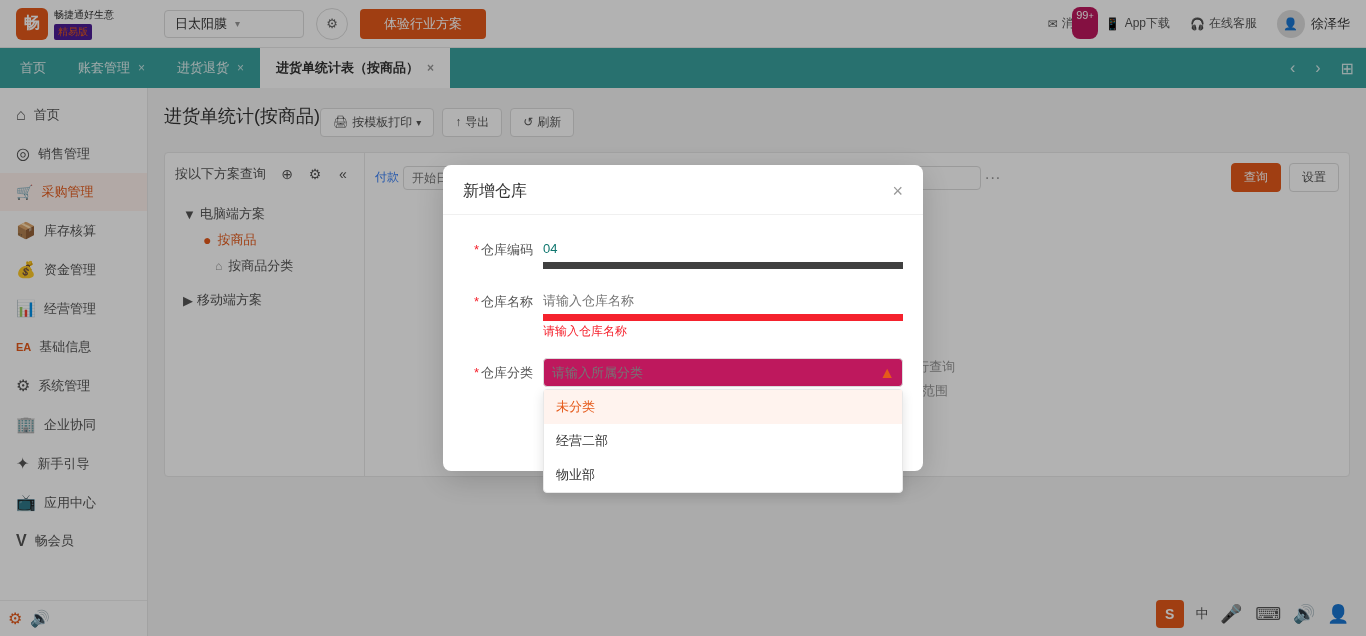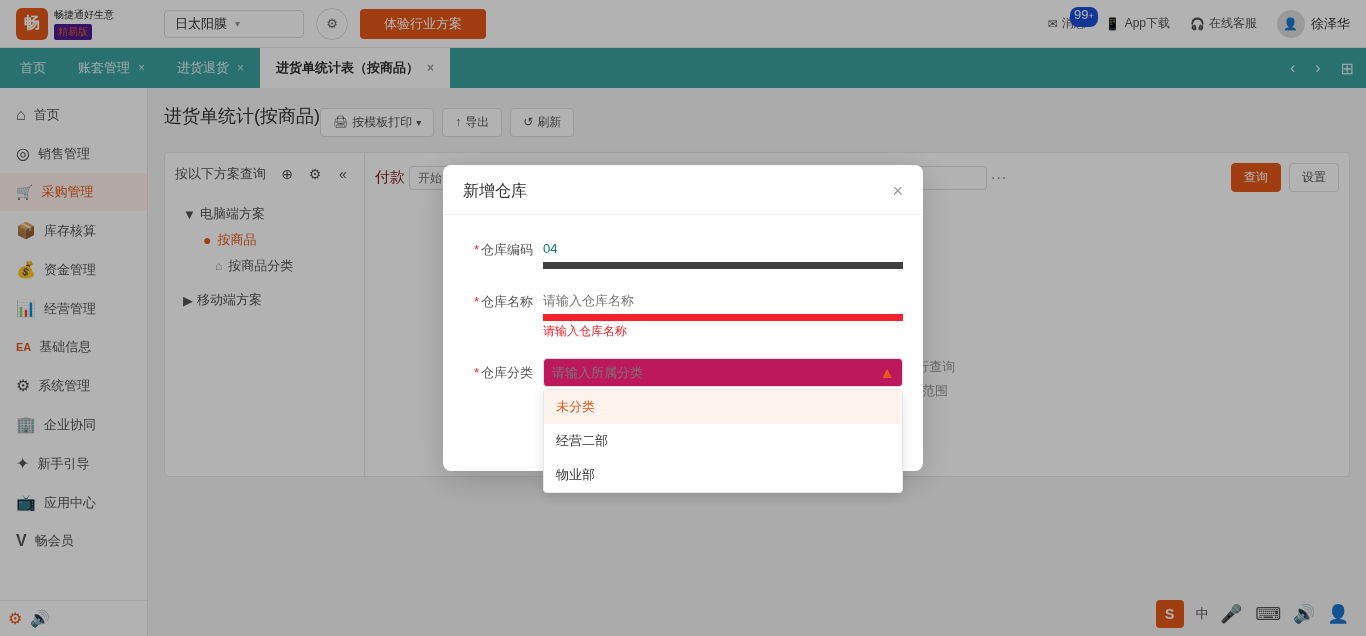--- a/index.html
+++ b/index.html
@@ -53,23 +53,23 @@
     }
     .header-right {
       display: flex; align-items: center; gap: 20px;
     }
     .header-icon-item {
       display: flex; align-items: center; gap: 4px;
       color: #555; font-size: 12px; cursor: pointer; position: relative;
     }
     .badge {
       position: absolute; top: -8px; right: -12px;
-      background: #1d4ed8; color: #fff;
-      font-size: 13px; padding: 0 4px; border-radius: 8px;
-      min-width: 18px; text-align: center; line-height: 16px; height: 20px;
+      background: #be185d; color: #fff;
+      font-size: 11px; padding: 0 4px; border-radius: 8px;
+      min-width: 18px; text-align: center; line-height: 16px; height: 32px;
     }
     .badge-plus::after { content: '+'; font-size: 9px; }
     .user-area { display: flex; align-items: center; gap: 6px; color: #333; cursor: pointer; }
     .user-avatar { width: 28px; height: 28px; border-radius: 50%; background: #ddd; display: flex; align-items: center; justify-content: center; font-size: 12px; color: #666; }
 
     
     .nav-tabs {
       height: 40px;
       background: #3aa3a0;
       display: flex; align-items: center;
@@ -379,21 +379,21 @@
             <span style="color:#555;">▶</span>
             <span>移动端方案</span>
           </div>
         </div>
       </div>
 
       <div style="flex:1;padding:10px;">
 
         <div style="display:flex;align-items:center;gap:16px;margin-bottom:10px;flex-wrap:wrap;">
           <div style="display:flex;align-items:center;gap:4px;">
-            <span style="font-size:15px;color:#7f1d1d;">付款</span>
+            <span style="font-size:12px;color:#3b82f6;">付款</span>
             <input type="text" style="border: 1px solid rgb(221, 221, 221); border-radius: 4px; padding: 4px 8px; font-size: 12px; width: 110px;" placeholder="开始日期">
             <span style="color:#999;">~</span>
             <input type="text" style="border: 1px solid rgb(221, 221, 221); border-radius: 4px; padding: 4px 8px; font-size: 12px; width: 110px;" placeholder="结束日期">
           </div>
           <div style="display:flex;align-items:center;gap:4px;">
             <span style="font-size:12px;color:#555;">单据状态</span>
             <select style="border:1px solid #ddd;border-radius:4px;padding:4px 8px;font-size:12px;width:120px;">
               <option></option>
             </select>
           </div>

